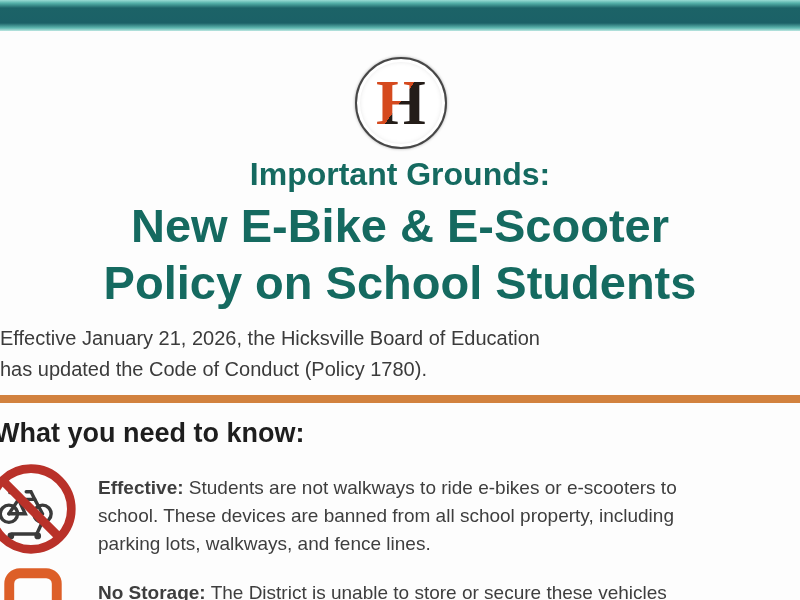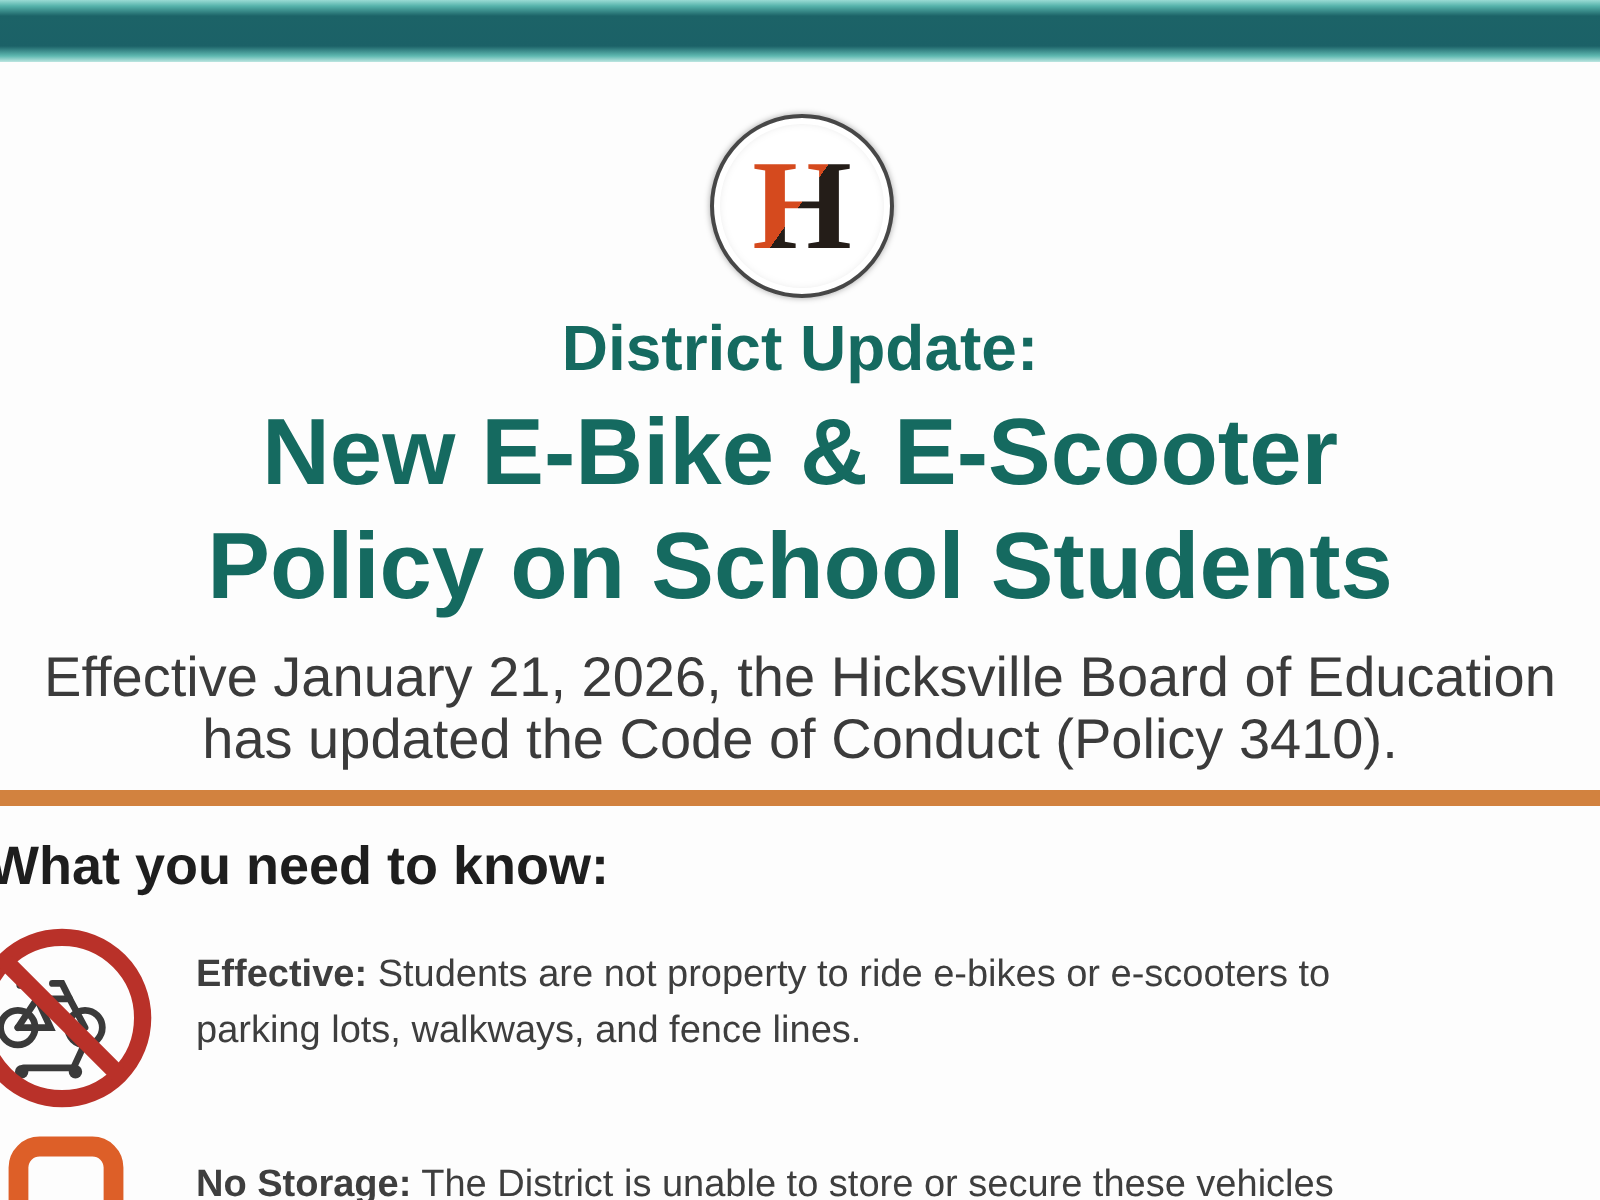--- a/index.html
+++ b/index.html
@@ -57,22 +57,22 @@
     font-weight: bold;
     color: #156a60;
     line-height: 57px;
     margin: 0;
   }
 
   .subtitle {
     position: absolute;
     top: 323px; left: 0;
     width: 100%;
-    text-align: center;
-    font-size: 28px;
+    text-align: left;
+    font-size: 20px;
     color: #3b3b3b;
     line-height: 31px;
   }
 
   .divider {
     position: absolute;
     top: 395px; left: 0;
     width: 800px; height: 8px;
     background: #d2823f;
   }
@@ -121,30 +121,30 @@
       <defs>
         <linearGradient id="hgrad" x1="0" y1="0" x2="1" y2="1">
           <stop offset="49%" stop-color="#d54a1e"></stop>
           <stop offset="49%" stop-color="#241d18"></stop>
         </linearGradient>
       </defs>
       <text x="29" y="54" text-anchor="middle" font-family="Liberation Serif, DejaVu Serif, serif" font-size="64" font-weight="bold" fill="url(#hgrad)">H</text>
     </svg>
   </div>
 
-  <div class="kicker">District Update:</div>
+  <div class="kicker">Important Grounds:</div>
 
   <h1 class="title">
     <div>New E-Bike &amp; E-Scooter</div>
     <div>Policy on School Students</div>
   </h1>
 
   <div class="subtitle">
     <div>Effective January 21, 2026, the Hicksville Board of Education</div>
-    <div>has updated the Code of Conduct (Policy 3410).</div>
+    <div>has updated the Code of Conduct (Policy 1780).</div>
   </div>
 
   <div class="divider"></div>
 
   <h2 class="section-heading">What you need to know:</h2>
 
   <svg class="icon-no-ride" viewBox="0 0 100 100" aria-hidden="true">
     <g stroke="#3a3a3a" fill="none" stroke-width="3.5" stroke-linecap="round">
 
       <circle cx="27" cy="55" r="9"></circle>
@@ -160,22 +160,23 @@
       <path d="M56 76 L62 63"></path>
     </g>
     <g stroke="#b93129" fill="none" stroke-width="9">
       <circle cx="50" cy="50" r="42"></circle>
       <line x1="21" y1="21" x2="79" y2="79"></line>
     </g>
   </svg>
   <div class="item-text item-1-text">
     <div>
       <strong>Effective:</strong>
-      <span>Students are not property to ride e-bikes or e-scooters to</span>
+      <span>Students are not walkways to ride e-bikes or e-scooters to</span>
     </div>
+    <div>school. These devices are banned from all school property, including</div>
     <div>parking lots, walkways, and fence lines.</div>
   </div>
 
   <svg class="icon-no-storage" viewBox="0 0 100 100" aria-hidden="true">
     <rect x="14" y="14" width="72" height="72" rx="16" fill="none" stroke="#dd5f28" stroke-width="15"></rect>
   </svg>
   <div class="item-text item-2-text">
     <div>
       <strong>No Storage:</strong>
       <span>The District is unable to store or secure these vehicles</span>

